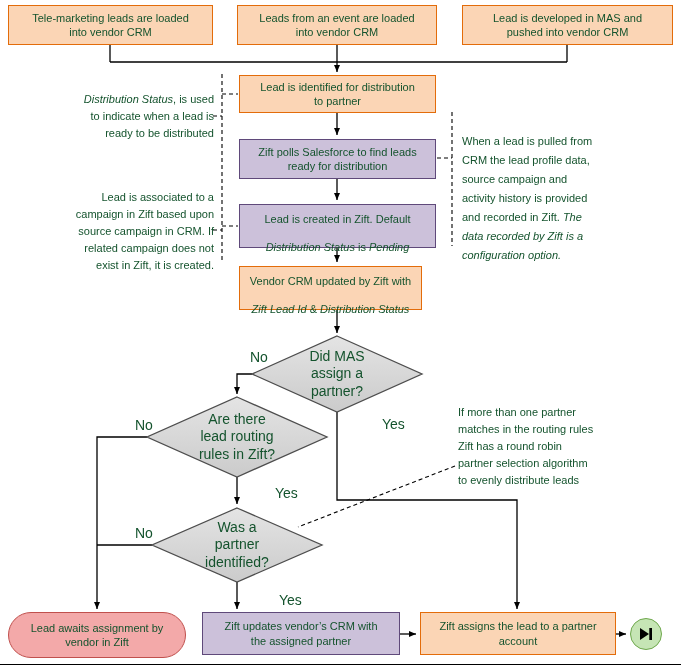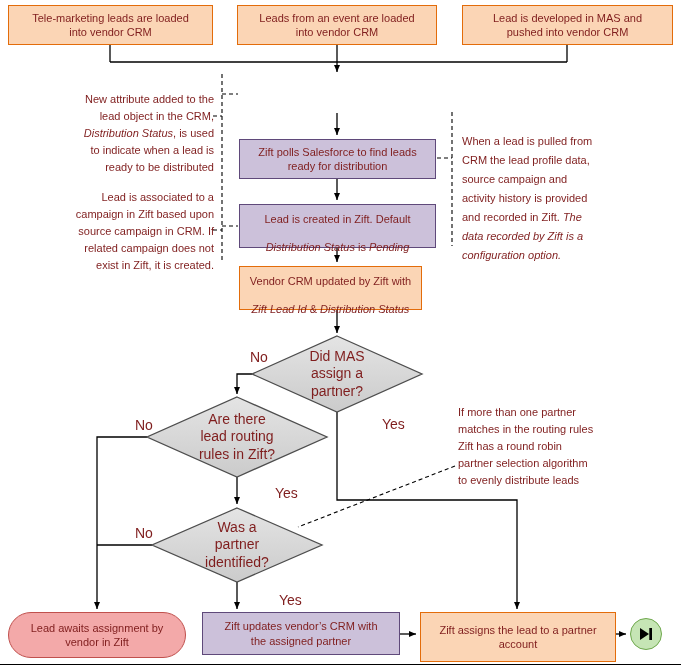--- a/index.html
+++ b/index.html
@@ -1,18 +1,18 @@
 <!DOCTYPE html>
 <html style="--orange-fill: #FBD5B5; --orange-border: #E36C0A; --purple-fill: #CCC1DA; --purple-border: #5F497A; --gray-fill: #D9D9D9; --gray-border: #4D4D4D; --pink-fill: #F3A9A9; --pink-border: #C0504D; --green-fill: #C6E5B5; --green-border: #6FA84D; --line: #000000;"><head>
 <meta charset="utf-8">
 <style>
   html,body{margin:0;padding:0;background:#fff;}
   #canvas{
     position:relative;width:681px;height:667px;background:#fff;overflow:hidden;
-    font-family:"Liberation Sans",sans-serif;color:#7f1d1d;
+    font-family:"Liberation Sans",sans-serif;color:#14532d;
   }
   #connectors{position:absolute;left:0;top:0;}
   .box{
     position:absolute;display:flex;align-items:center;justify-content:center;
     text-align:center;font-size:11px;line-height:1.28;white-space:pre-line;
     border:1.5px solid;box-sizing:border-box;padding:2px;
   }
   .orange{background:var(--orange-fill,#FBD5B5);border-color:var(--orange-border,#E36C0A);}
   .purple{background:var(--purple-fill,#CCC1DA);border-color:var(--purple-border,#5F497A);}
   .pink{background:var(--pink-fill,#F3A9A9);border-color:var(--pink-border,#C0504D);border-radius:24px;}
@@ -83,20 +83,22 @@
     </g>
   </svg>
 
   <div class="box orange" style="left:8px;top:5px;width:205px;height:40px;">Tele-marketing leads are loaded
 into vendor CRM</div>
   <div class="box orange" style="left:237px;top:5px;width:200px;height:40px;">Leads from an event are loaded
 into vendor CRM</div>
   <div class="box orange" style="left:462px;top:5px;width:211px;height:40px;">Lead is developed in MAS and
 pushed into vendor CRM</div>
 
+  <div class="box orange" style="left:239px;top:75px;width:197px;height:38px;">Lead is identified for distribution
+to partner</div>
   <div class="box purple" style="left:239px;top:139px;width:197px;height:40px;">Zift polls Salesforce to find leads
 ready for distribution</div>
 
   <div class="box purple" style="left:239px;top:204px;width:197px;height:44px;">
     <div class="inner">
       <span>Lead is created in Zift.  Default</span><br>
       <span class="it">Distribution Status</span><span> is </span><span class="it">Pending</span>
     </div>
   </div>
 
@@ -118,23 +120,21 @@
 identified?</div>
 
   <div class="blabel" style="left:218px;top:349px;">No</div>
   <div class="blabel" style="left:350px;top:416px;">Yes</div>
   <div class="blabel" style="left:103px;top:417px;">No</div>
   <div class="blabel" style="left:243px;top:485px;">Yes</div>
   <div class="blabel" style="left:103px;top:525px;">No</div>
   <div class="blabel" style="left:247px;top:592px;">Yes</div>
 
   <div class="note r" style="left:28px;top:74px;width:186px;">
-    <span>New attribute added to the
-lead object in the CRM,
-</span><span class="it">Distribution Status</span><span>, is used
+    <span class="it">Distribution Status</span><span>, is used
 to indicate when a lead is
 ready to be distributed</span>
   </div>
   <div class="note r" style="left:28px;top:189px;width:186px;">Lead is associated to a
 campaign in Zift based upon
 source campaign in CRM. If
 related campaign does not
 exist in Zift, it is created.</div>
   <div class="note note19" style="left:462px;top:113px;width:192px;">
     <span>When a lead is pulled from
@@ -148,21 +148,21 @@
   <div class="note" style="left:458px;top:404px;width:188px;">If more than one partner
 matches in the routing rules
 Zift has a round robin
 partner selection algorithm
 to evenly distribute leads</div>
 
   <div class="box purple" style="left:202px;top:612px;width:198px;height:43px;">Zift updates vendor’s CRM with
 the assigned partner</div>
   <div class="box pink" style="left:8px;top:612px;width:178px;height:46px;">Lead awaits assignment by
 vendor in Zift</div>
-  <div class="box orange" style="left:420px;top:612px;width:196px;height:50px;">Zift assigns the lead to a partner
+  <div class="box orange" style="left:420px;top:612px;width:196px;height:43px;">Zift assigns the lead to a partner
 account</div>
 
   <div class="terminator">
     <svg width="16" height="16" viewBox="0 0 16 16">
       <polygon points="2,2 2,14 11,8" fill="#000"></polygon>
       <rect x="11.3" y="2" width="2.7" height="12" fill="#000"></rect>
     </svg>
   </div>
 
   <div class="bottom-rule"></div>

